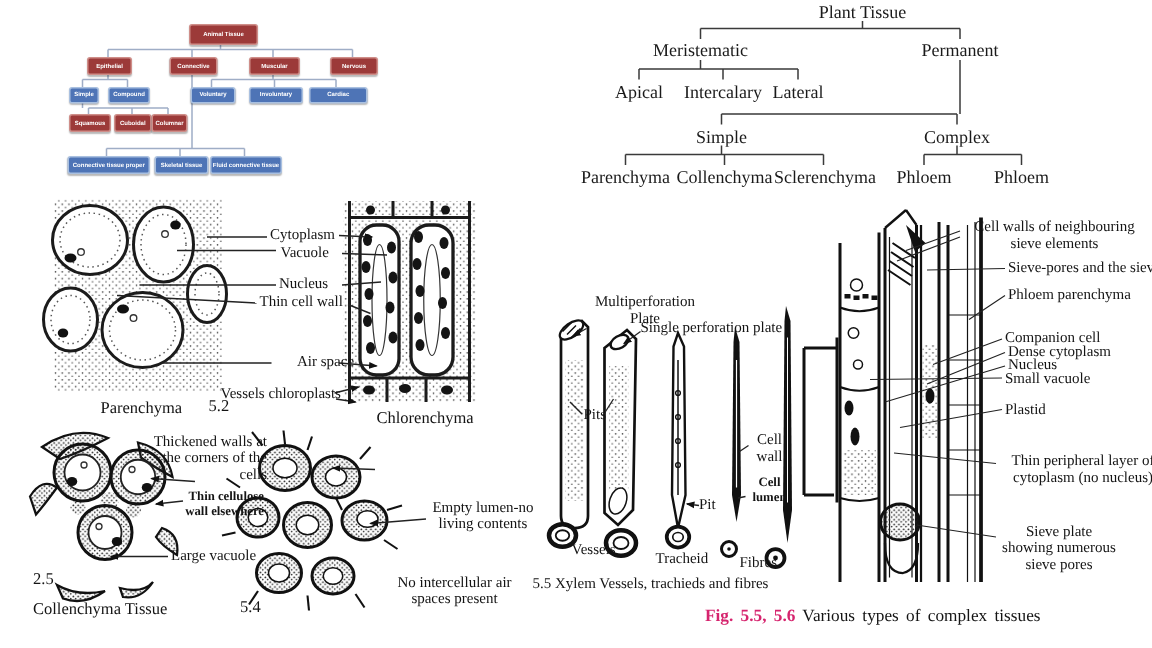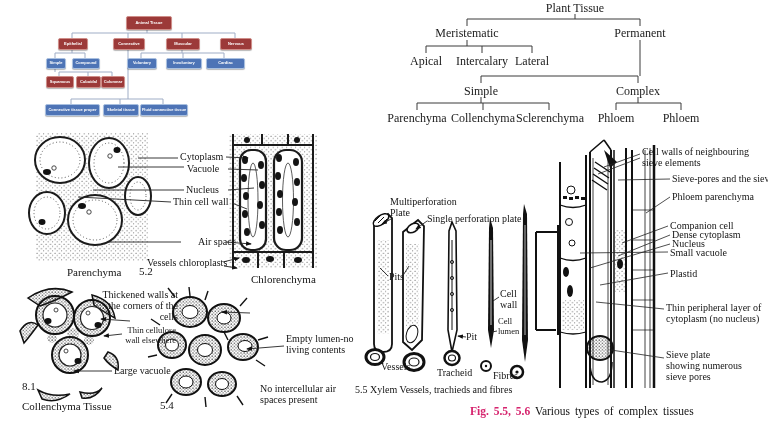--- a/index.html
+++ b/index.html
@@ -1,22 +1,22 @@
 <!DOCTYPE html>
 <html><head>
 <meta charset="utf-8">
 <style>
   html,body{margin:0;padding:0;background:#fff;}
   .page{position:relative;width:768px;height:432px;background:#fff;overflow:hidden;
         font-family:"Liberation Serif","DejaVu Serif",serif;color:#141414;}
   .art{position:absolute;left:0;top:0;z-index:1;}
-  .lbl{position:absolute;z-index:3;font-size:10px;line-height:1.12;color:#141414;}
+  .lbl{position:absolute;z-index:3;font-size:10px;line-height:1.12;color:#141414;text-align:center;}
   .lbl.nw{white-space:nowrap;}
   .lbl.rt{text-align:right;}
-  .lbl.sm{font-size:8.5px;}
+  .lbl.sm{font-size:8.5px;font-weight:bold;}
   .cap{position:absolute;z-index:3;font-size:11px;white-space:nowrap;color:#141414;}
   .cap.s10{font-size:10px;}
   .tree-lbl{position:absolute;z-index:3;transform:translateX(-50%);font-size:12px;white-space:nowrap;color:#1a1a1a;}
   .box{position:absolute;z-index:3;border-radius:2px;color:#fff;
        font:bold 4px/1.1 "Liberation Sans","DejaVu Sans",sans-serif;
        display:flex;align-items:center;justify-content:center;text-align:center;
        overflow:hidden;box-shadow:0 1px 1px rgba(0,0,0,.28);}
   .box.red{background:#9c3a39;border:1px solid #cf8e89;}
   .box.blue{background:#4e74b6;border:1px solid #a9c0e0;}
   .figcap{position:absolute;z-index:3;font-size:11.5px;white-space:nowrap;word-spacing:2px;}
@@ -380,21 +380,21 @@
   <span class="lbl nw" style="left:173px;top:196px">Thin cell wall</span>
   <span class="lbl nw" style="left:198px;top:236px">Air space</span>
   <span class="lbl nw" style="left:147px;top:257px">Vessels chloroplasts</span>
   <span class="cap" style="left:67px;top:266px">Parenchyma</span>
   <span class="cap" style="left:139px;top:265px">5.2</span>
   <span class="cap" style="left:251px;top:273px">Chlorenchyma</span>
 
   <span class="lbl rt" style="left:102px;top:289px;width:76px">Thickened walls at the corners of the cells</span>
   <span class="lbl rt sm" style="left:122px;top:326px;width:54px">Thin cellulose wall elsewhere</span>
   <span class="lbl nw" style="left:114px;top:365px">Large vacuole</span>
-  <span class="cap" style="left:22px;top:380px">8.1</span>
+  <span class="cap" style="left:22px;top:380px">2.5</span>
   <span class="cap" style="left:22px;top:400px">Collenchyma Tissue</span>
 
   <span class="lbl" style="left:260px;top:383px;width:86px">No intercellular air spaces present</span>
   <span class="lbl" style="left:286px;top:333px;width:72px">Empty lumen-no living contents</span>
   <span class="cap" style="left:160px;top:399px">5.4</span>
 
   <span class="lbl" style="left:390px;top:196px;width:80px">Multiperforation Plate</span>
   <span class="lbl nw" style="left:427px;top:213px">Single perforation plate</span>
   <span class="lbl nw" style="left:389px;top:271px">Pits</span>
   <span class="lbl" style="left:500px;top:288px;width:26px">Cell wall</span>

